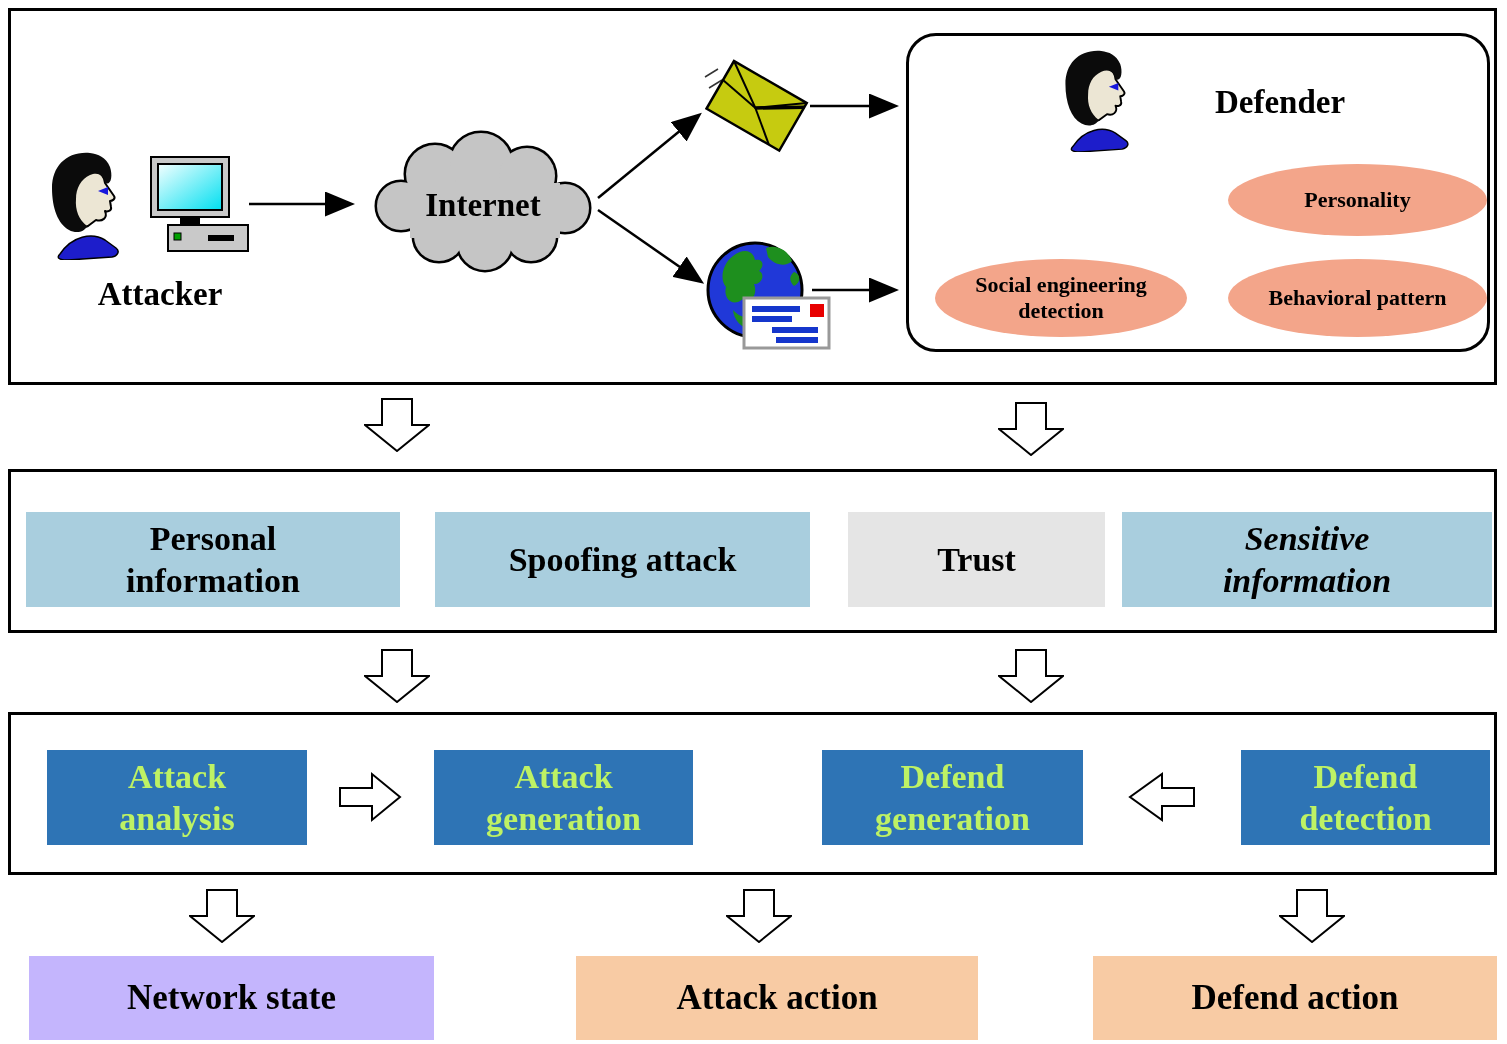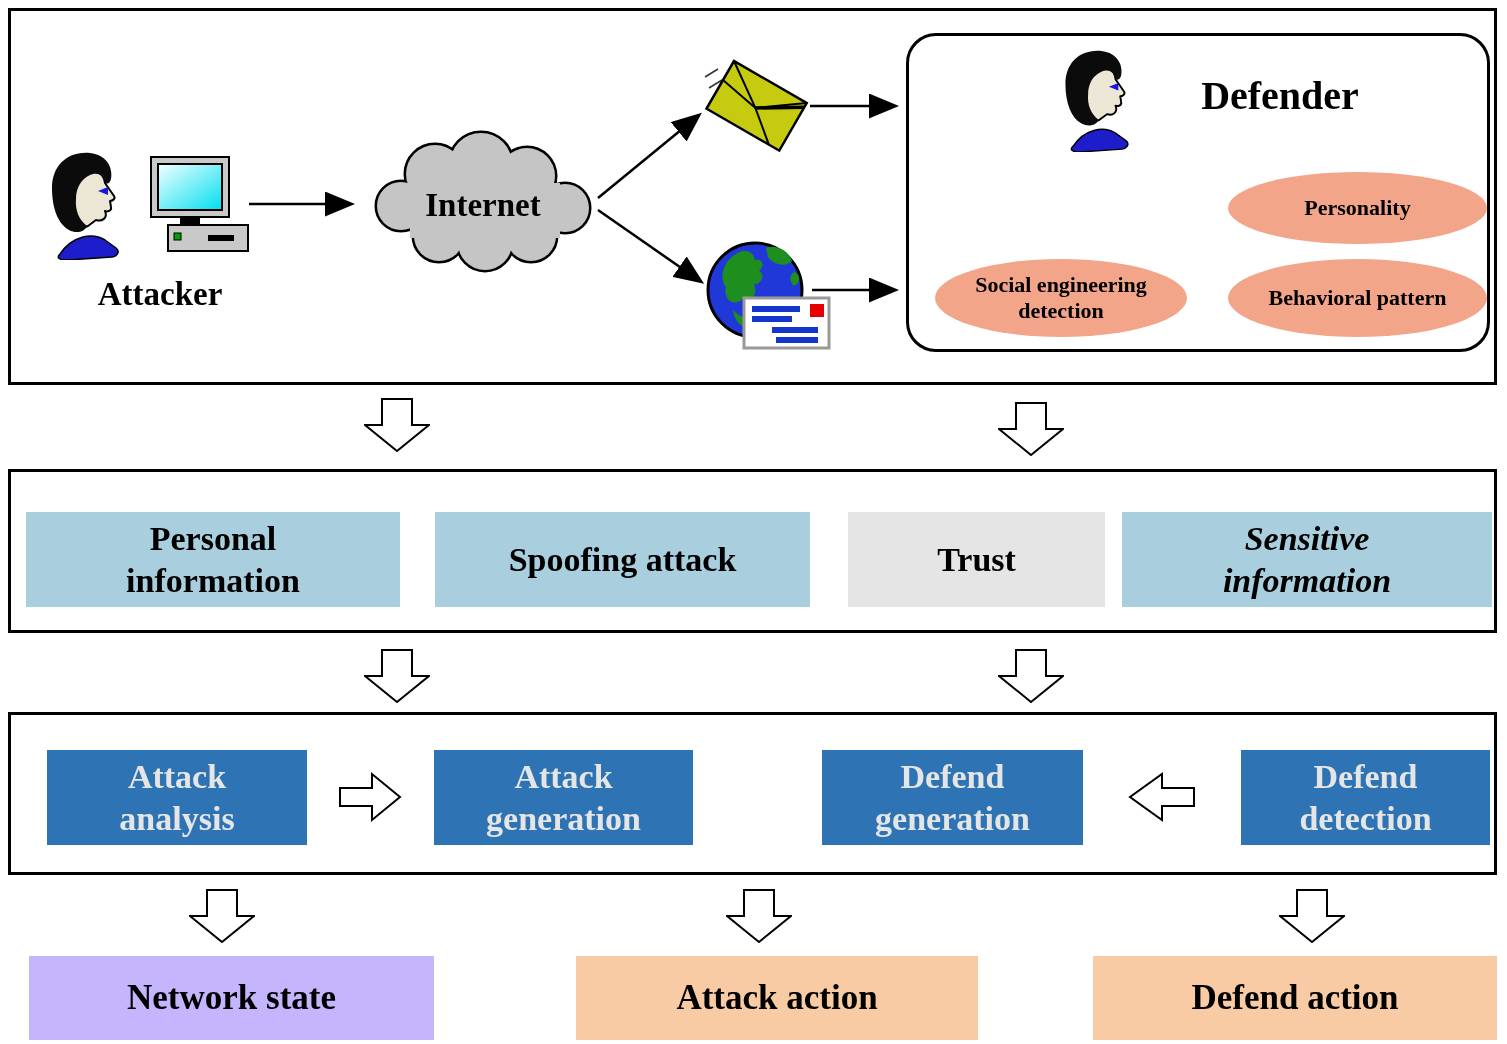--- a/index.html
+++ b/index.html
@@ -9,50 +9,50 @@
     overflow:hidden;
   }
   .outer-box { position:absolute; border:3px solid #000; background:#fff; box-sizing:border-box; }
   #top-box   { left:8px;  top:8px;   width:1489px; height:377px; }
   #info-band { left:8px;  top:469px; width:1489px; height:164px; }
   #proc-band { left:8px;  top:712px; width:1489px; height:163px; }
 
   .label { position:absolute; text-align:center; line-height:1.1; }
   #attacker-label { left:60px;  top:276px; width:200px; font-size:33px; }
   #internet-label { left:383px; top:187px; width:200px; font-size:33px; }
-  #defender-label { left:1160px; top:74px; width:240px; font-size:40px; }
+  #defender-label { left:1160px; top:84px; width:240px; font-size:33px; }
 
   #defender-panel {
     position:absolute; left:906px; top:33px; width:584px; height:319px;
     border:3px solid #000; border-radius:30px; background:#fff; box-sizing:border-box;
   }
   .cap {
     position:absolute; border-radius:50%;
     display:flex; align-items:center; justify-content:center;
     text-align:center; font-size:22px; line-height:1.18;
   }
   #cap1 { left:935px;  top:160px; width:250px; height:72px; }
-  #cap2 { left:1228px; top:172px; width:259px; height:72px; }
+  #cap2 { left:1228px; top:164px; width:259px; height:72px; }
   #cap3 { left:935px;  top:259px; width:252px; height:78px; }
   #cap4 { left:1228px; top:259px; width:259px; height:78px; }
   #cap1 .txt { display:inline-block; width:160px; }
   #cap3 .txt { display:inline-block; width:200px; }
 
   .band-box {
     position:absolute; display:flex; align-items:center; justify-content:center;
     text-align:center; font-size:34px; line-height:1.22;
   }
   .info-item { top:512px; height:95px; }
   #ib1 { left:26px;   width:374px; }
   #ib2 { left:435px;  width:375px; }
   #ib3 { left:848px;  width:257px; }
   #ib4 { left:1122px; width:370px;font-style:italic; }
   #ib1 .txt, #ib4 .txt { display:inline-block; width:250px; }
 
-  .proc-item { top:750px; height:95px; color:#e5e5e5; }
+  .proc-item { top:750px; height:95px; color:#bef264; }
   #pb1 { left:47px;   width:260px; }
   #pb2 { left:434px;  width:259px; }
   #pb3 { left:822px;  width:261px; }
   #pb4 { left:1241px; width:249px; }
   .proc-item .txt { display:inline-block; width:195px; }
 
   .out-item { top:956px; height:84px; font-size:35px; }
   #ob1 { left:29px;   width:405px; }
   #ob2 { left:576px;  width:402px; }
   #ob3 { left:1093px; width:404px; }

